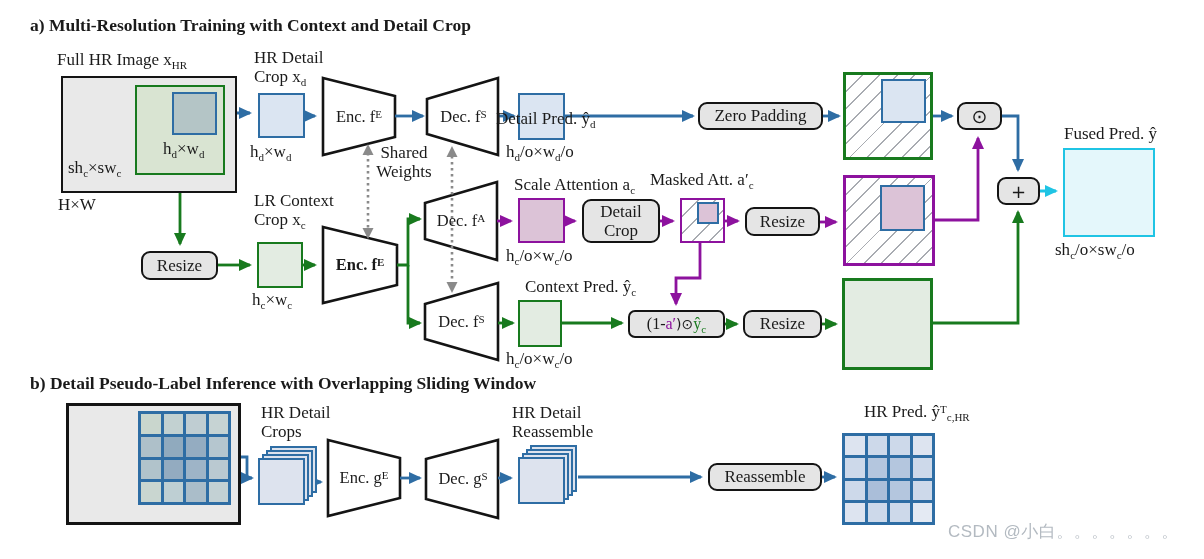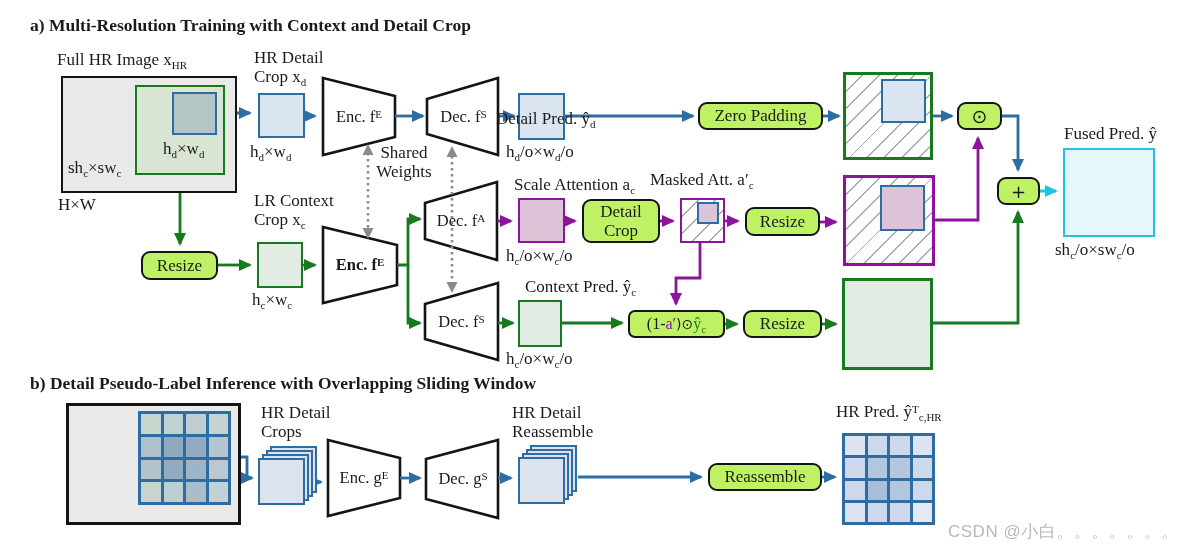--- a/index.html
+++ b/index.html
@@ -7,21 +7,21 @@
          font-family:"Liberation Serif","DejaVu Serif",serif;color:#1a1a1a;}
   #wires{position:absolute;left:0;top:0;z-index:1;}
   .abs{position:absolute;box-sizing:border-box;z-index:2;}
   .lbl{position:absolute;z-index:3;font-size:17px;line-height:19px;white-space:nowrap;}
   .bold{font-weight:bold;}
   .title{font-size:17.5px;font-weight:bold;}
   sub.sb{font-size:11px;line-height:0;vertical-align:-4px;}
   sup.sp{font-size:11px;line-height:0;vertical-align:4px;}
   .imgbox{border:2.6px solid #141414;background:var(--grayfill);}
   .box{border:2.6px solid;background:#fff;}
-  .op{border:2.6px solid #141414;border-radius:9px;background:#bef264;display:flex;
+  .op{border:2.6px solid #141414;border-radius:9px;background:#e5e5e5;display:flex;
       align-items:center;justify-content:center;text-align:center;font-size:17px;z-index:2;}
   .trap-lbl{display:flex;align-items:center;justify-content:center;font-size:16.5px;
             background:transparent;z-index:3;}
   .hatch{background-image:repeating-linear-gradient(135deg,#ffffff 0 11px,rgba(110,115,125,.6) 11px 12.3px);
          background-color:#fff;}
   .grid{display:grid;grid-template-columns:repeat(4,1fr);grid-template-rows:repeat(4,1fr);
         gap:3px;padding:3px;background:var(--blue);}
   .grid .cell{width:100%;height:100%;}
   .stack{z-index:2;}
   .stack .layer{position:absolute;width:47px;height:47px;background:var(--stackfill);
@@ -255,21 +255,21 @@
 
   <div class="abs stack" style="left:518px;top:445px;width:60px;height:60px;">
     <div class="layer" style="left:12px;top:0;"></div>
     <div class="layer" style="left:8px;top:4px;"></div>
     <div class="layer" style="left:4px;top:8px;"></div>
     <div class="layer" style="left:0;top:12px;"></div>
   </div>
 
   <div class="abs op" style="left:708px;top:463px;width:114px;height:28px;">Reassemble</div>
 
-  <div class="lbl" style="left:836px;top:402px;font-family:Liberation Serif, serif;"><span>HR Pred. ŷ</span><sup class="sp">T</sup><sub class="sb">c,HR</sub></div>
+  <div class="lbl" style="left:864px;top:402px;font-family:Liberation Serif, serif;"><span>HR Pred. ŷ</span><sup class="sp">T</sup><sub class="sb">c,HR</sub></div>
   <div class="abs grid" style="left:842px;top:433px;width:93px;height:92px;">
       <div class="cell" style="background: rgb(221, 228, 240);"></div>
       <div class="cell" style="background: rgb(205, 217, 234);"></div>
       <div class="cell" style="background: rgb(205, 217, 234);"></div>
       <div class="cell" style="background: rgb(221, 228, 240);"></div>
       <div class="cell" style="background: rgb(205, 217, 234);"></div>
       <div class="cell" style="background: rgb(180, 198, 222);"></div>
       <div class="cell" style="background: rgb(180, 198, 222);"></div>
       <div class="cell" style="background: rgb(205, 217, 234);"></div>
       <div class="cell" style="background: rgb(205, 217, 234);"></div>

